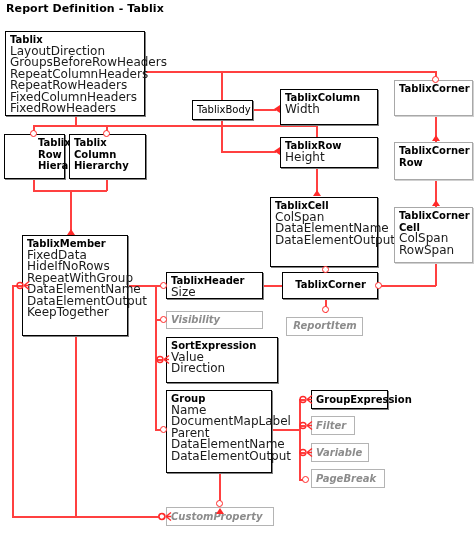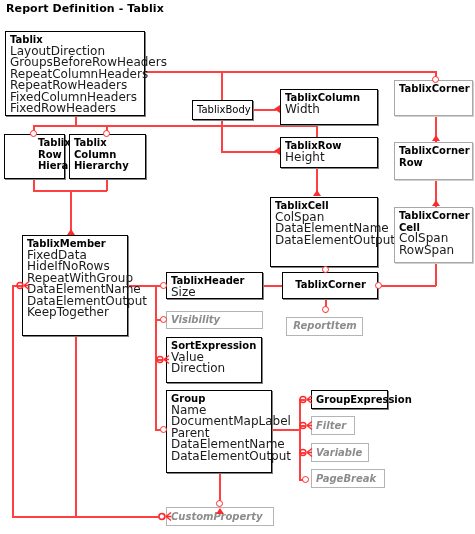--- a/index.html
+++ b/index.html
@@ -304,21 +304,21 @@
       <div class="bx-title">Visibility</div>
     </div>
   </div>
 
   <div class="box abstract" style="left:286px;top:317px;width:77px;height:19px;">
     <div class="bx-inner" style="padding-top:2px;text-align:center;">
       <div class="bx-title">ReportItem</div>
     </div>
   </div>
 
-  <div class="box solid" style="left:166px;top:337px;width:96px;height:46px;">
+  <div class="box solid" style="left:166px;top:337px;width:112px;height:46px;">
     <div class="bx-inner">
       <div class="bx-title">SortExpression</div>
       <div class="bx-attr">Value</div>
       <div class="bx-attr">Direction</div>
     </div>
   </div>
 
   <div class="box solid" style="left:166px;top:390px;width:106px;height:83px;">
     <div class="bx-inner">
       <div class="bx-title">Group</div>

